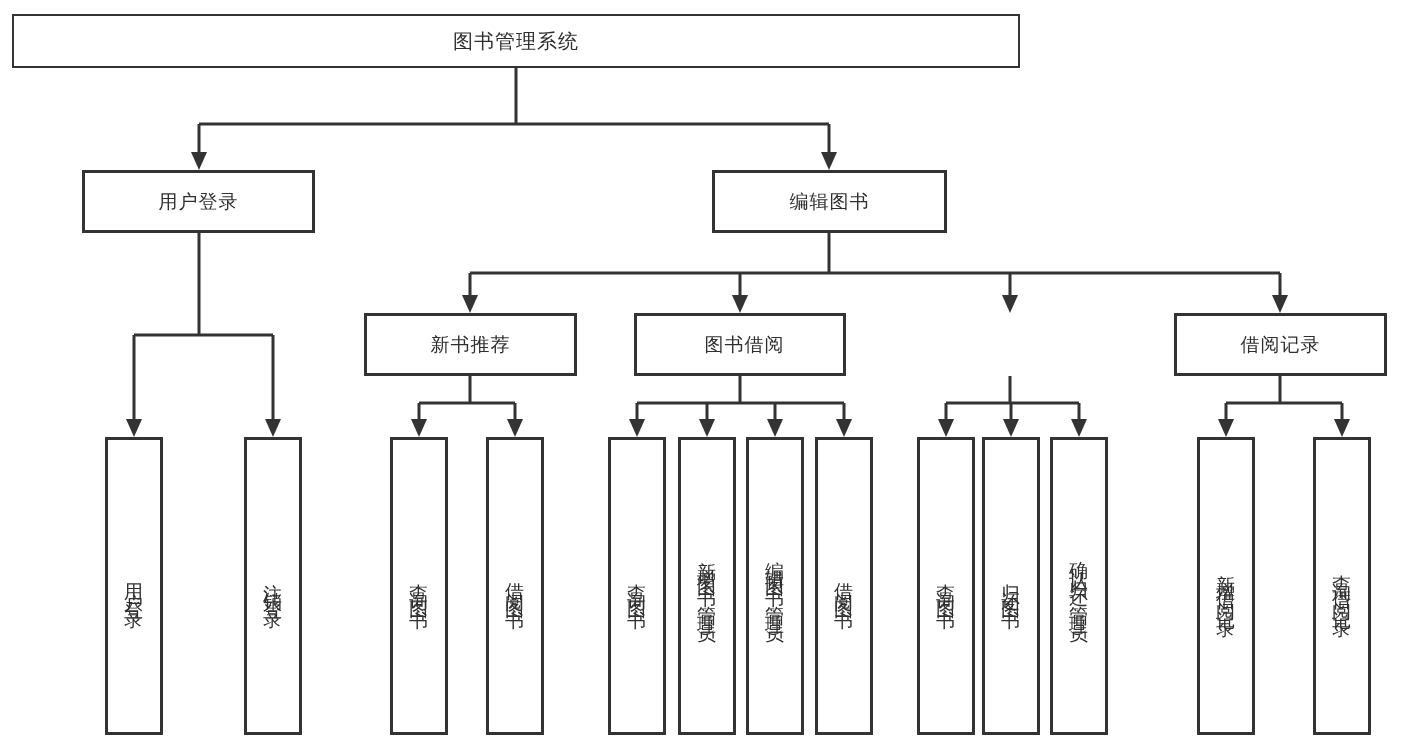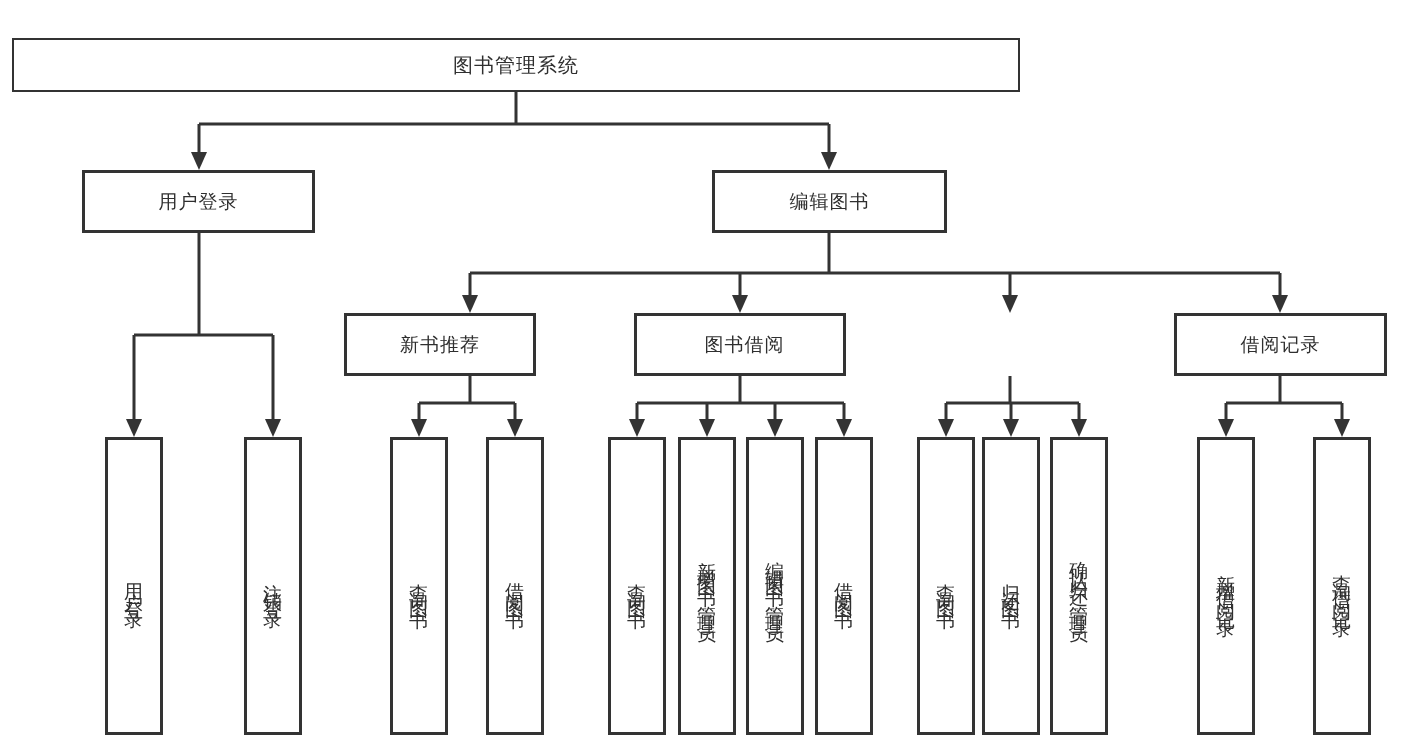--- a/index.html
+++ b/index.html
@@ -30,21 +30,21 @@
     position: absolute;
     border: 3px solid var(--line);
     background: #ffffff;
     display: flex;
     align-items: center;
     justify-content: center;
     font-size: 19px;
     letter-spacing: 1px;
     color: var(--text);
   }
-  .node.root { font-size: 20px; border-width: 2px; margin-top: 24px; }
+  .node.root { font-size: 20px; border-width: 2px; }
   .node.leaf {
     writing-mode: vertical-rl;
     text-orientation: mixed;
     letter-spacing: 9px;
     line-height: 1;
     font-size: 19px;
   }
   .watermark {
     position: absolute;
     left: 1177px;
@@ -94,21 +94,21 @@
     <path class="connector" d="M1280,376 V403 M1226,403 H1342 M1226,403 V423 M1342,403 V423"></path>
     <polygon class="arrowhead" points="1218,419 1234,419 1226,437"></polygon>
     <polygon class="arrowhead" points="1334,419 1350,419 1342,437"></polygon>
   </svg>
 
   <div class="node root" style="left:12px; top:14px; width:1008px; height:54px;">图书管理系统</div>
 
   <div class="node" style="left:82px; top:170px; width:233px; height:63px;">用户登录</div>
   <div class="node" style="left:712px; top:170px; width:235px; height:63px;">编辑图书</div>
 
-  <div class="node" style="left:344px; top:313px; width:192px; height:63px;">新书推荐</div>
+  <div class="node" style="left:364px; top:313px; width:213px; height:63px;">新书推荐</div>
   <div class="node" style="left:634px; top:313px; width:212px; height:63px;padding-left:9px;">图书借阅</div>
   <div class="node" style="left:1174px; top:313px; width:213px; height:63px;">借阅记录</div>
 
   <div class="node leaf" style="left:105px; top:437px; width:58px; height:298px;">用户登录</div>
   <div class="node leaf" style="left:244px; top:437px; width:58px; height:298px;">注销登录</div>
 
   <div class="node leaf" style="left:390px; top:437px; width:58px; height:298px;">查询图书</div>
   <div class="node leaf" style="left:486px; top:437px; width:58px; height:298px;">借阅图书</div>
 
   <div class="node leaf" style="left:608px; top:437px; width:58px; height:298px;">查询图书</div>

